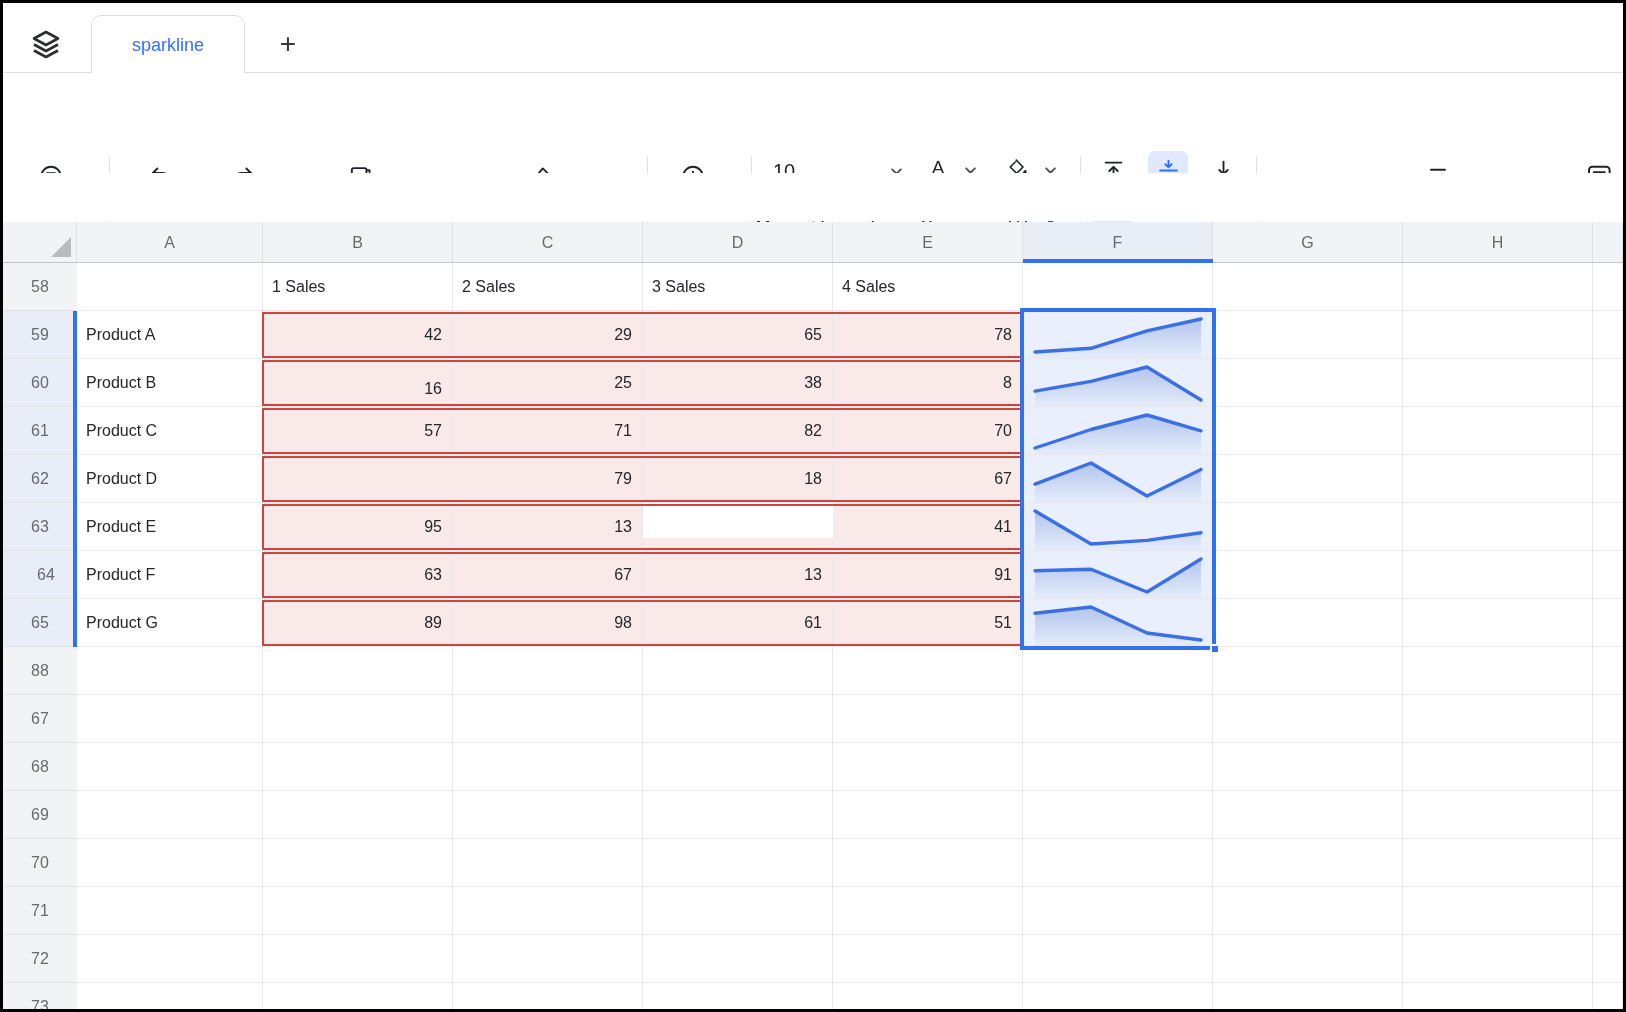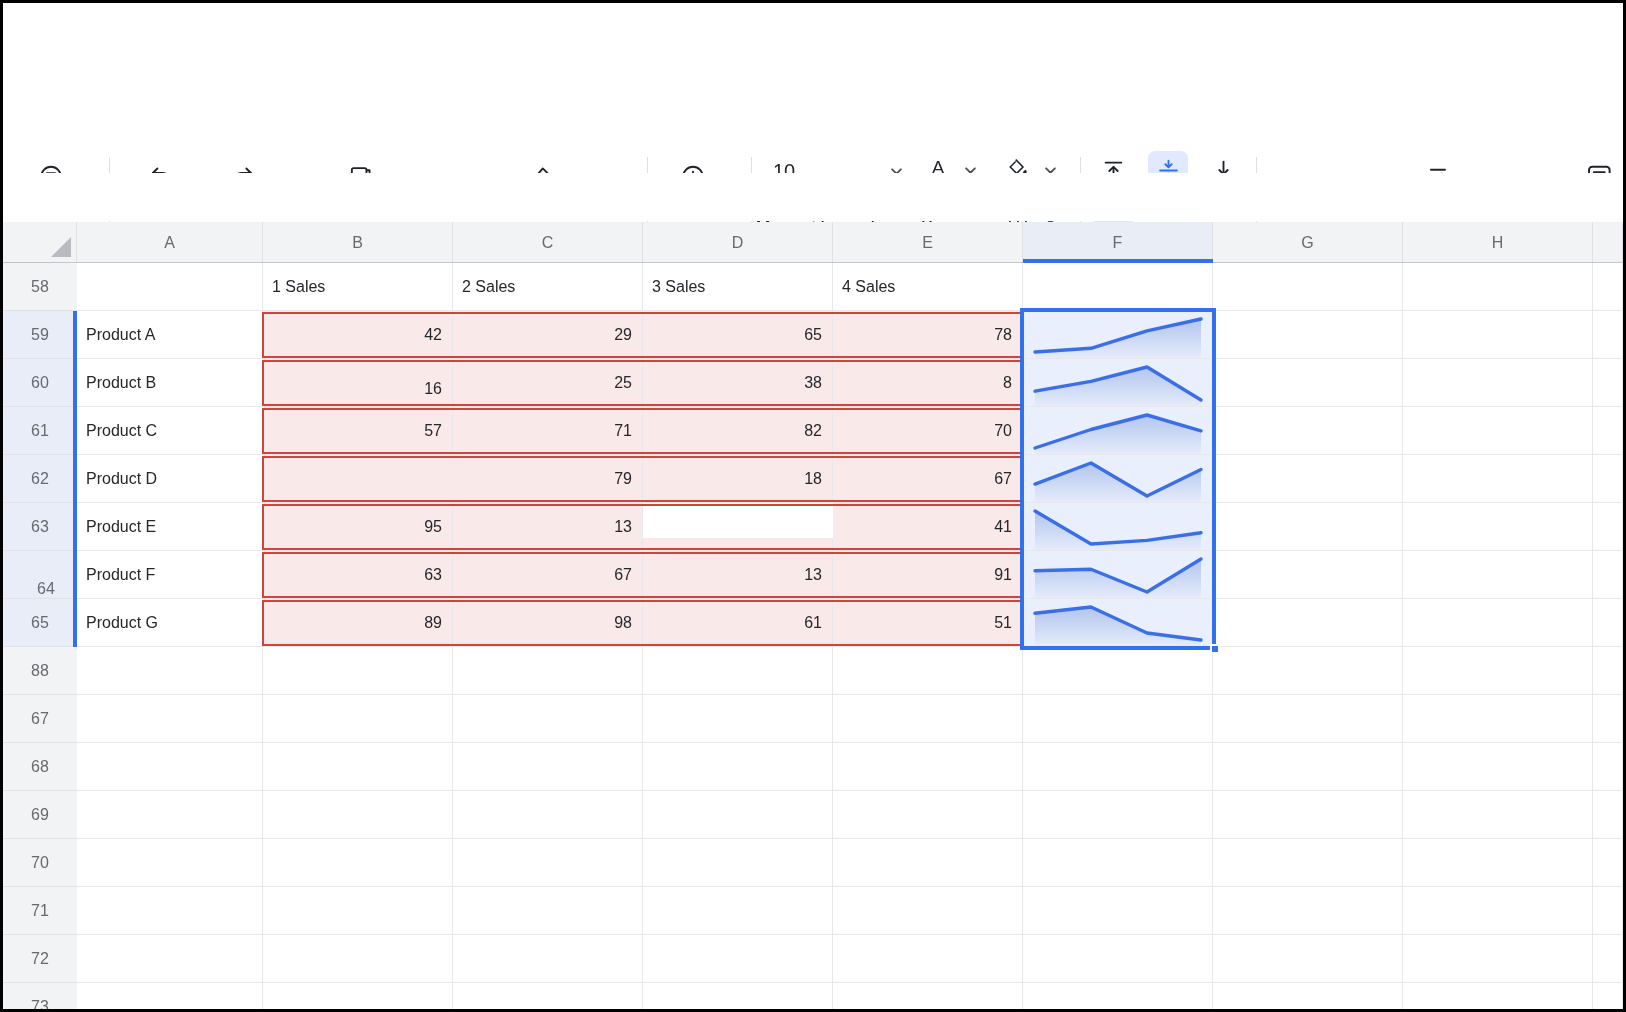--- a/index.html
+++ b/index.html
@@ -58,20 +58,32 @@
   .handle{position:absolute;right:-8px;bottom:-8px;width:10px;height:10px;background:#3370eb;border:2px solid #fff;}
   .fbluebar{position:absolute;background:#3370eb;z-index:3;}
   .corner-tri{position:absolute;z-index:2;}
   svg.spk{position:absolute;left:0;top:0;}
 </style>
 </head>
 <body>
 
 <div class="screen">
 
+  <div class="tabbar">
+    <svg class="logo" viewBox="0 0 34 34" fill="none" stroke="#2b2d31" stroke-width="2.6" stroke-linejoin="round">
+      <path d="M17 4 L29 10.5 L17 17 L5 10.5 Z"></path>
+      <path d="M5 16.5 L17 23 L29 16.5"></path>
+      <path d="M5 22.5 L17 29 L29 22.5"></path>
+    </svg>
+    <div class="tabbar-line"></div>
+    <div class="tab">
+      <span class="tab-label">sparkline</span>
+    </div>
+    <div class="add-tab">+</div>
+  </div>
 
   <div class="toolbar">
     <div class="tbi" style="left:56px;top:82px;">
       <span class="ic">
         <svg width="25" height="25" viewBox="0 0 22 22" fill="none" stroke="#1f2329" stroke-width="1.7" stroke-linecap="round">
             <circle cx="11" cy="11" r="8.6"></circle>
             <path d="M7.4 8.2 H14.6 M7.4 11 H14.6 M7.4 13.8 H14.6"></path>
           </svg>
         <svg width="11" height="7" viewBox="0 0 10 6" fill="none" stroke="#4b4f55" stroke-width="1.6" stroke-linecap="round">
             <path d="M1 1 L5 5 L9 1"></path>
@@ -487,21 +499,21 @@
             </linearGradient>
           </defs>
           <path d="M12 8.0 L 68 41.0 L 124 37.4 L 178 29.7 L 178 47 L 12 47 Z" fill="url(#g63)"></path>
           <polyline points="12,8.0 68,41.0 124,37.4 178,29.7" fill="none" stroke="#3b6fe6" stroke-width="3.4" stroke-linejoin="round" stroke-linecap="round"></polyline>
         </svg>
       </div>
       <div class="cell" style="left: 1210px; top: 500px; width: 190px; height: 48px;"></div>
       <div class="cell" style="left: 1400px; top: 500px; width: 190px; height: 48px;"></div>
       <div class="cell" style="left: 1590px; top: 500px; width: 30px; height: 48px;"></div>
       <div class="redbox" style="left: 259px; top: 501px; width: 762px; height: 46px;"></div>
-      <div class="rowhead selrow" style="left: 0px; top: 548px; width: 86px; height: 48px; align-items: flex-end;">
+      <div class="rowhead selrow" style="left: 0px; top: 548px; width: 86px; height: 48px;">
         <span>64</span>
       </div>
       <div class="cell txt" style="left: 74px; top: 548px; width: 186px; height: 48px;">
         <span>Product F</span>
       </div>
       <div class="cell num pink" style="left: 260px; top: 548px; width: 190px; height: 48px;">
         <span>63</span>
       </div>
       <div class="cell num pink" style="left: 450px; top: 548px; width: 190px; height: 48px;">
         <span>67</span>

